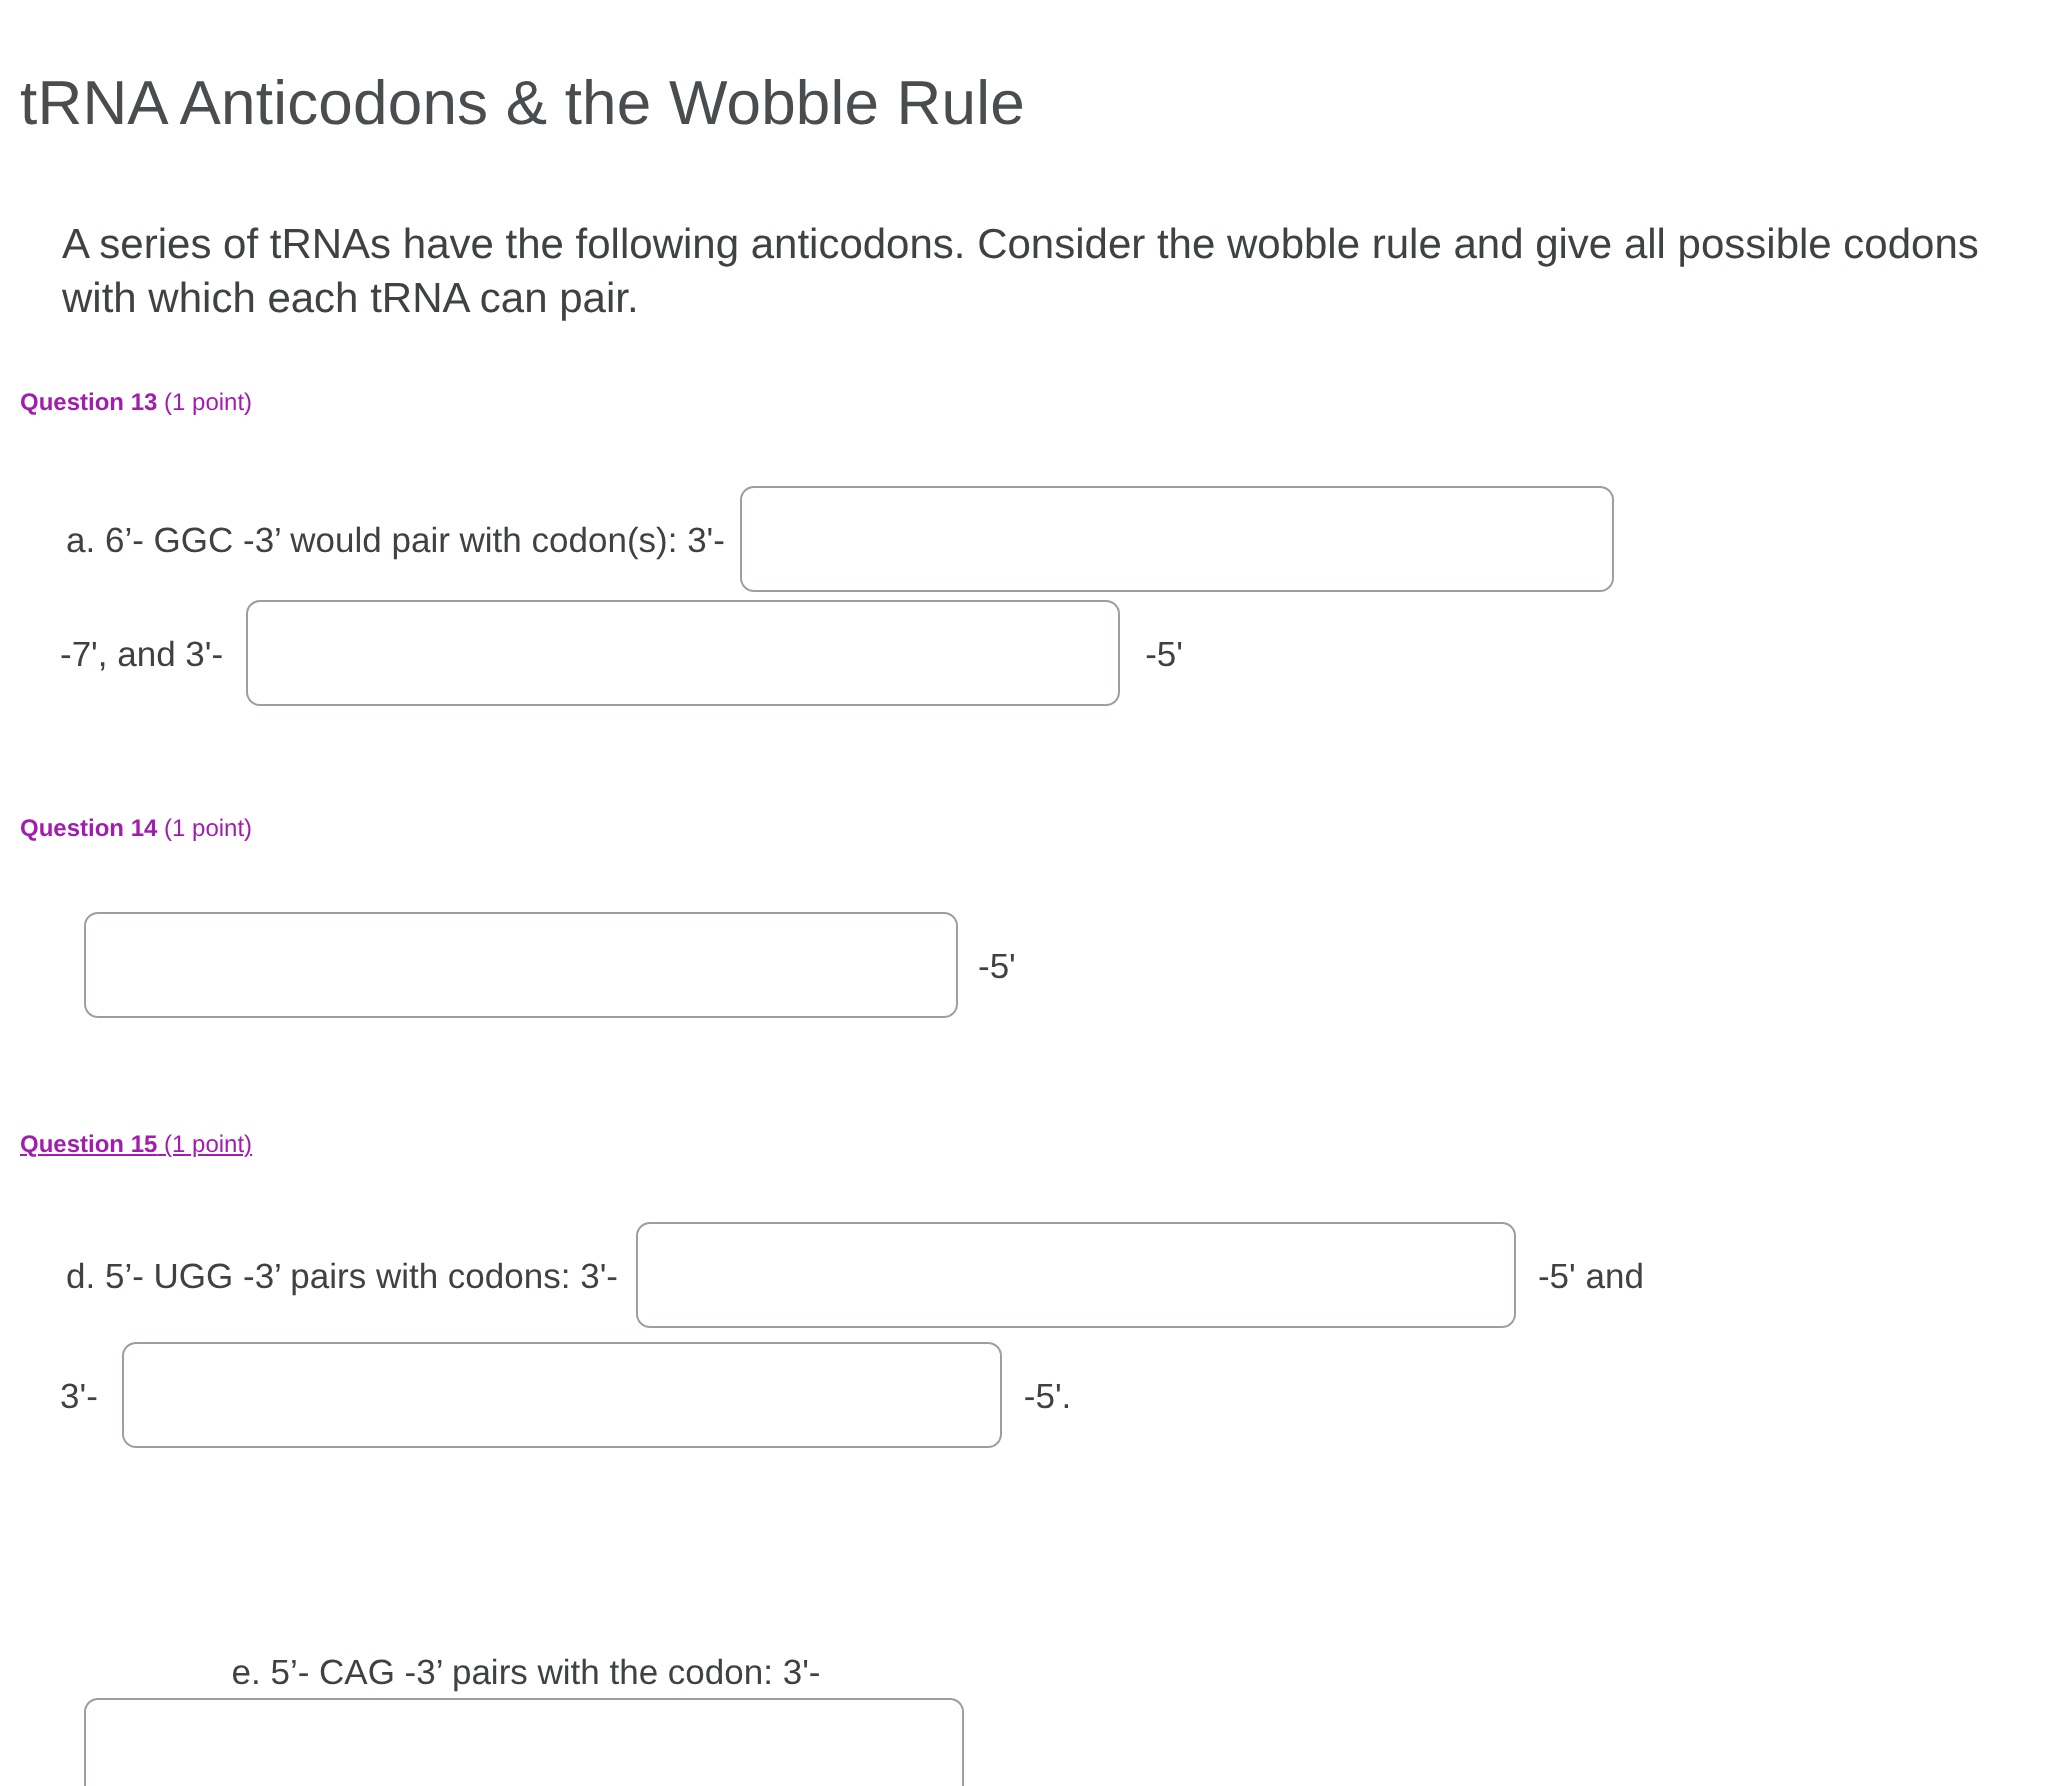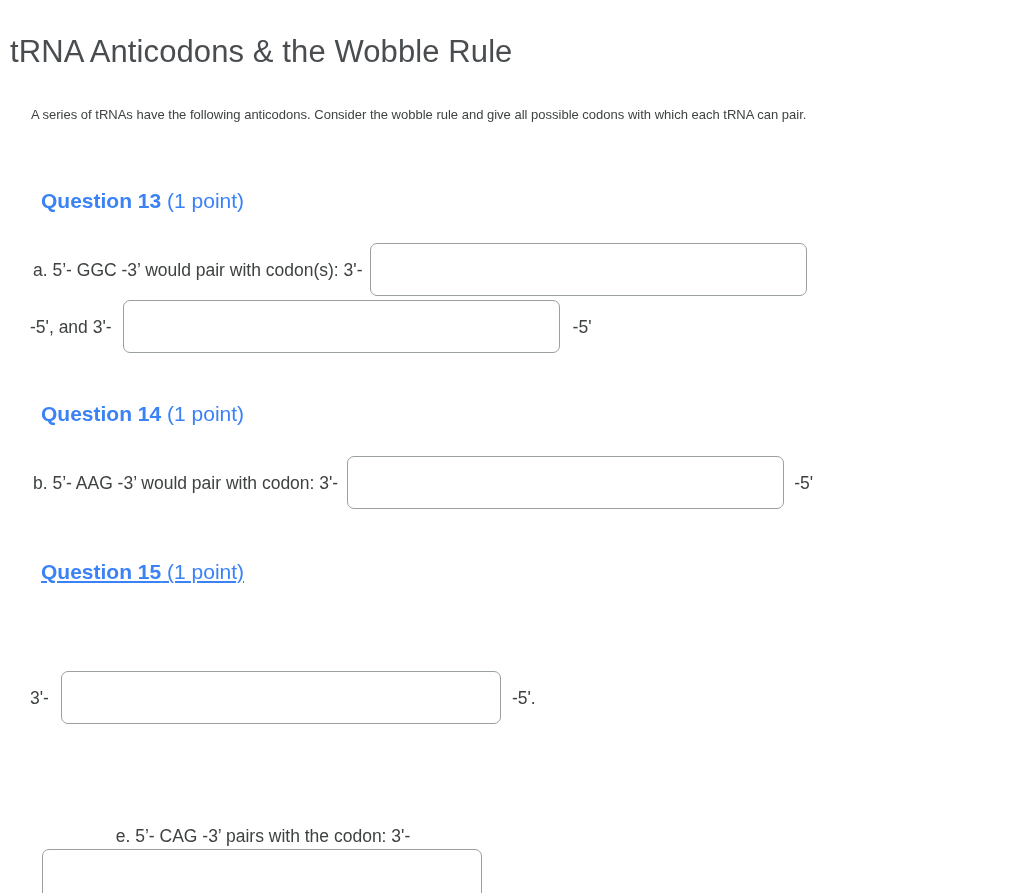--- a/index.html
+++ b/index.html
@@ -34,34 +34,33 @@
     letter-spacing: 0.1px;
     color: #4a4d4f;
     white-space: nowrap;
   }
 
   .intro {
     position: absolute;
     left: 31px;
     top: 88px;
     width: 960px;
-    font-size: 13px;
+    font-size: 21px;
     line-height: 27px;
     color: #3f4243;
   }
 
   
   .q-heading {
     position: absolute;
     left: 10px;
-    font-size: 21px;
+    font-size: 12px;
     line-height: 24px;
-    color: #3b82f6;
+    color: #a21caf;
     white-space: nowrap;
-    margin-left: 31px;
   }
   .q-heading .q-label {
     font-weight: 700;
   }
   .q-heading .q-points {
     font-weight: 400;
   }
 
   .q-row {
     position: absolute;
@@ -126,44 +125,48 @@
 
   <h1 class="page-title">tRNA Anticodons &amp; the Wobble Rule</h1>
 
   <p class="intro">A series of tRNAs have the following anticodons. Consider the wobble rule and give all possible codons with which each tRNA can pair.</p>
 
   <div class="q-heading" id="q13-heading">
     <span class="q-label">Question 13</span><span class="q-points"> (1 point)</span>
   </div>
 
   <div class="q-row" id="q13-row1">
-    <span class="txt">a. 5’- GGC -3’ would pair with codon(s): 3'-</span>
+    <span class="txt">a. 6’- GGC -3’ would pair with codon(s): 3'-</span>
     <input class="blank" type="text" placeholder="" style="">
   </div>
 
   <div class="q-row" id="q13-row2">
-    <span class="txt">-5', and 3'-</span>
+    <span class="txt">-7', and 3'-</span>
     <input class="blank" type="text" placeholder="" style="">
     <span class="txt">-5'</span>
   </div>
 
   <div class="q-heading" id="q14-heading">
     <span class="q-label">Question 14</span><span class="q-points"> (1 point)</span>
   </div>
 
   <div class="q-row" id="q14-row1">
-    <span class="txt">b. 5’- AAG -3’ would pair with codon: 3'-</span>
     <input class="blank" type="text" placeholder="" style="">
     <span class="txt">-5'</span>
   </div>
 
   <div class="q-heading" id="q15-heading">
     <span class="q-label">Question 15</span><span class="q-points"> (1 point)</span>
   </div>
 
+  <div class="q-row" id="q15-row1">
+    <span class="txt">d. 5’- UGG -3’ pairs with codons: 3'-</span>
+    <input class="blank" type="text" placeholder="" style="">
+    <span class="txt">-5' and</span>
+  </div>
 
   <div class="q-row" id="q15-row2">
     <span class="txt">3'-</span>
     <input class="blank" type="text" placeholder="" style="">
     <span class="txt">-5'.</span>
   </div>
 
 
   <div class="q-row" id="q16-row1">
     <span class="txt">e. 5’- CAG -3’ pairs with the codon: 3'-</span>

